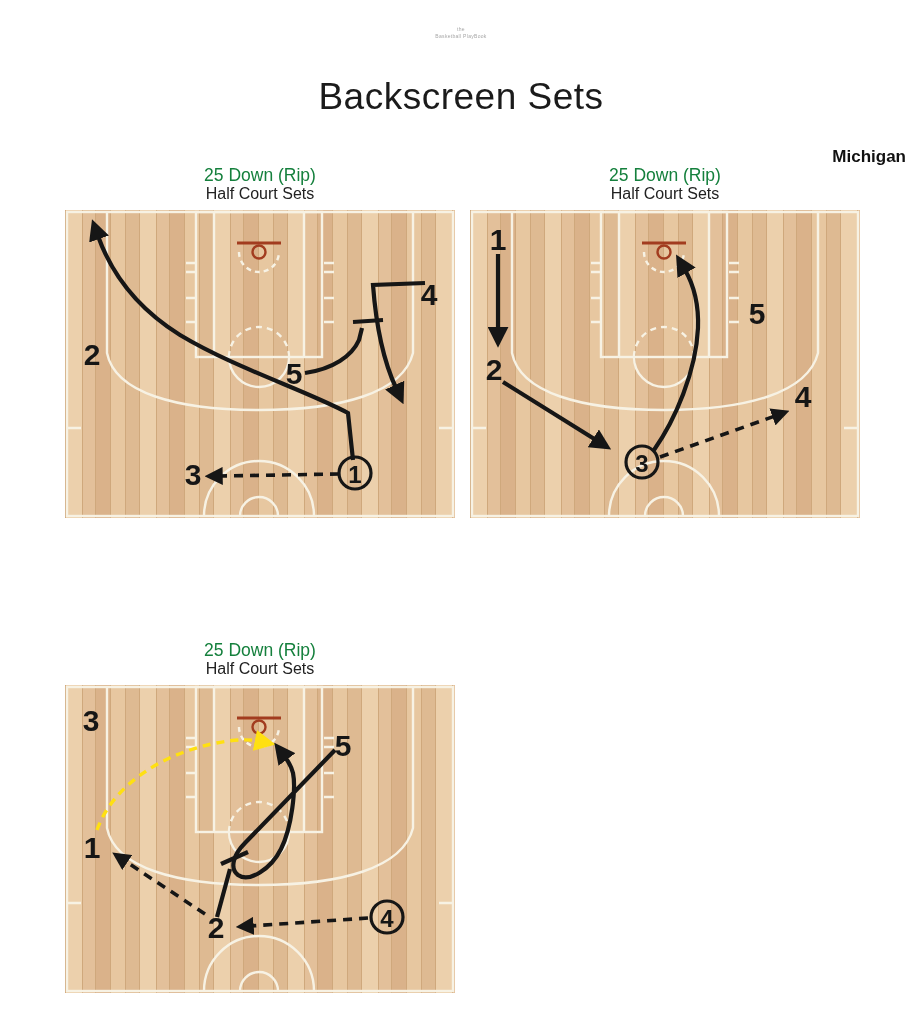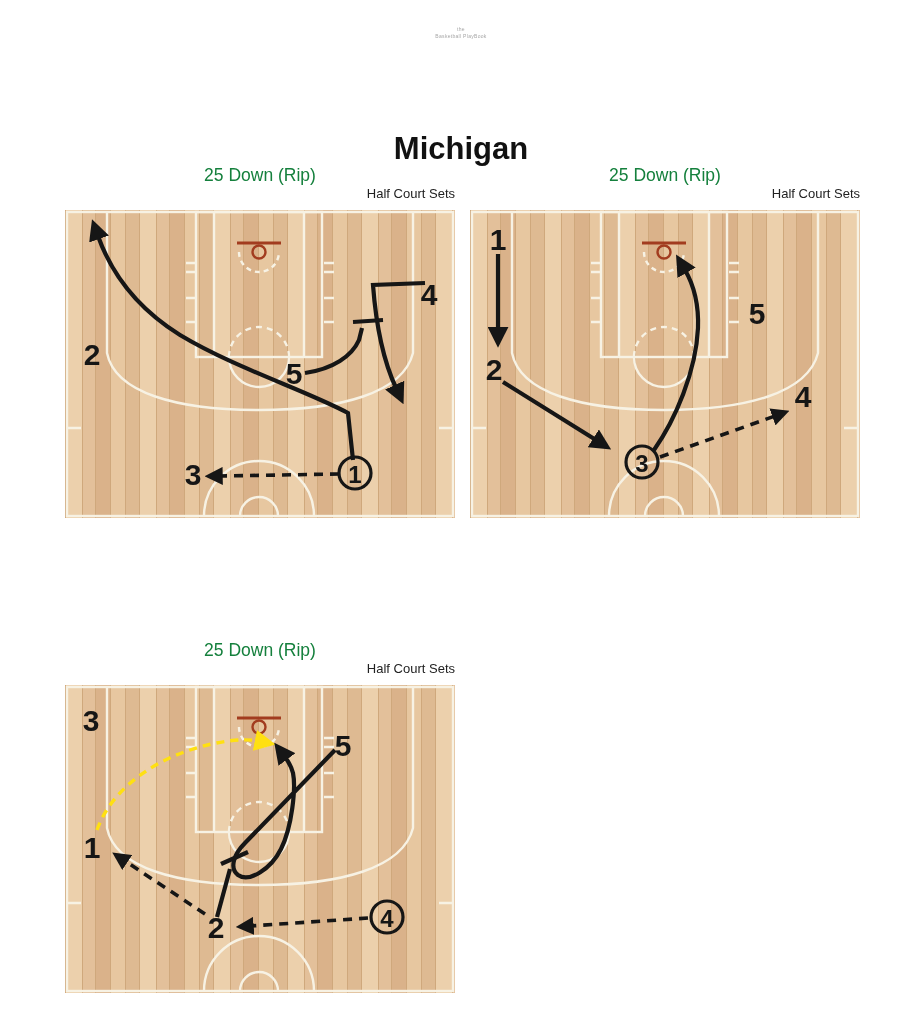--- a/index.html
+++ b/index.html
@@ -2,37 +2,38 @@
 <html><head>
 <meta charset="utf-8">
 <style>
   html,body{margin:0;padding:0;background:#ffffff;}
   .page{position:relative;width:922px;height:1030px;background:#fff;overflow:hidden;
         font-family:"Liberation Sans",sans-serif;}
   .watermark{position:absolute;top:26px;left:0;right:0;text-align:center;
              color:#8f8f8f;font-size:5px;line-height:7px;opacity:.8;letter-spacing:.3px;}
   .page-title{position:absolute;top:76px;left:0;right:0;margin:0;text-align:center;
               font-size:37px;font-weight:400;color:#1b1b1b;letter-spacing:.5px;}
-  .page-subtitle{position:absolute;top:131px;left:0;right:0;margin:0;text-align:center;
-              font-size:31px;font-weight:700;color:#111;}
+  .page-subtitle{position:absolute;top:131px;left:0;right:0;margin:16px;text-align:right;
+              font-size:17px;font-weight:700;color:#111;}
   .diagram{position:absolute;}
   .dg-title{text-align:center;font-size:17.5px;color:#15803d;line-height:21px;}
-  .dg-sub{text-align:right;font-size:13px;color:#222;line-height:16px;margin-bottom:8px;}
+  .dg-sub{text-align:center;font-size:16px;color:#222;line-height:16px;margin-bottom:8px;}
   svg{display:block;}
 </style>
 </head>
 <body>
 
 <div class="page">
 
   <div class="watermark">
     <div>the</div>
     <div>Basketball PlayBook</div>
   </div>
 
+  <h1 class="page-title">Backscreen Sets</h1>
   <h2 class="page-subtitle">Michigan</h2>
 
   <div id="diagrams">
       <div class="diagram" style="left: 65px; top: 165px; width: 390px;">
     <div class="dg-title">25 Down (Rip)</div>
     <div class="dg-sub">Half Court Sets</div>
     <svg width="390" height="308" viewBox="0 0 390 308">
 
   <defs>
     <pattern id="d1w" width="74" height="308" patternUnits="userSpaceOnUse">

